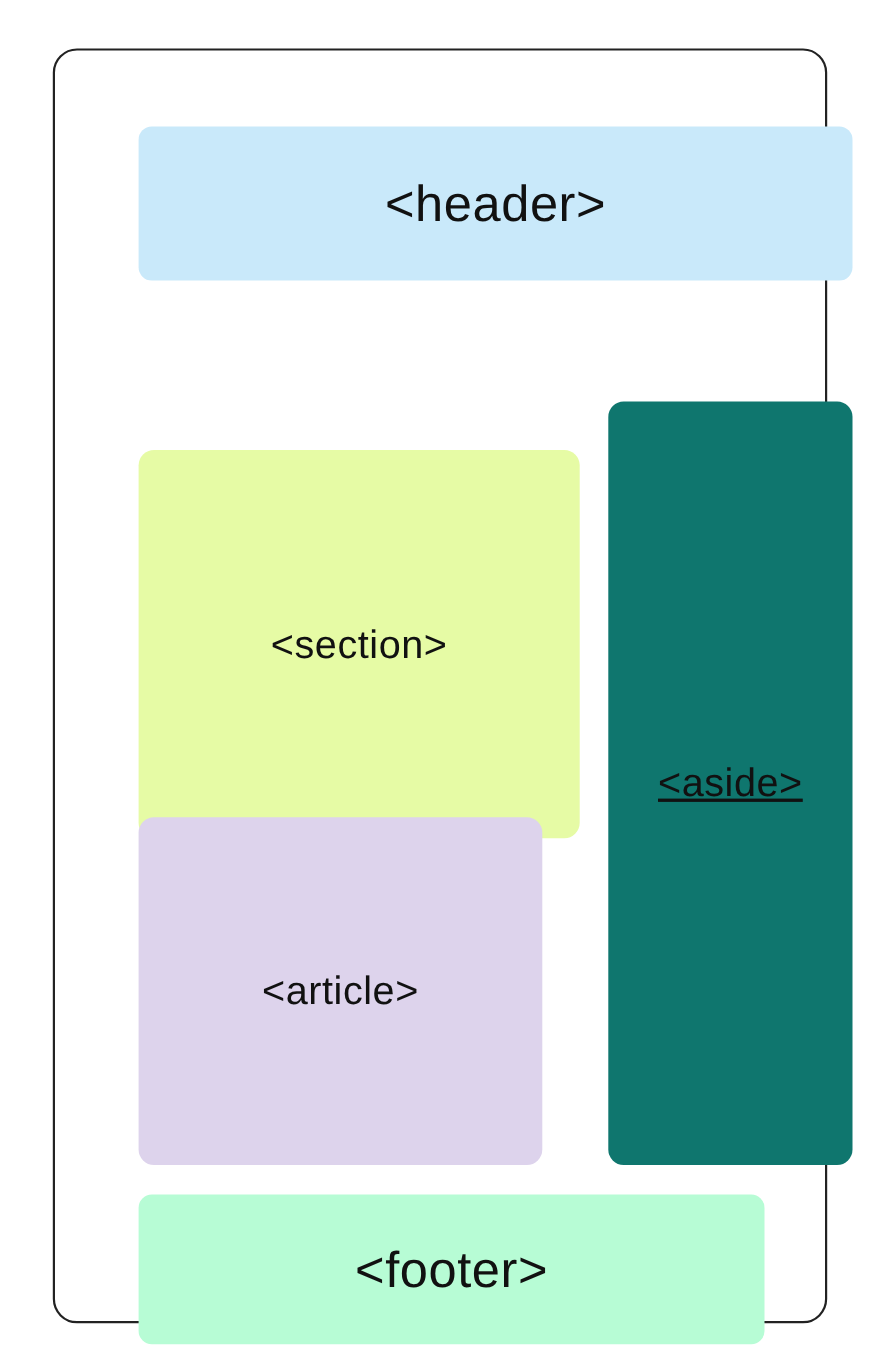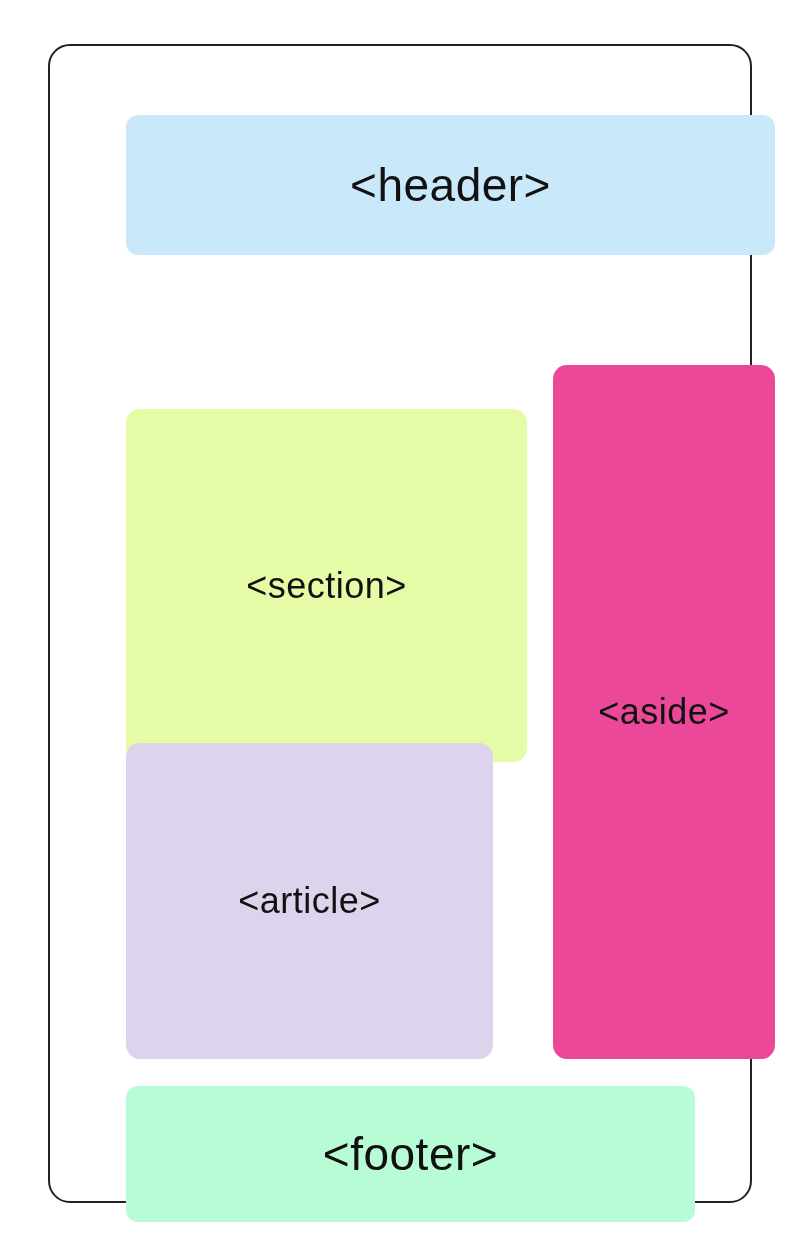--- a/index.html
+++ b/index.html
@@ -84,21 +84,21 @@
 
     <div class="block block-header" style="background: rgb(201, 233, 250);">
       <span>&lt;header&gt;</span>
     </div>
 
 
     <div class="block block-section" style="background: rgb(230, 251, 165);">
       <span>&lt;section&gt;</span>
     </div>
 
-    <div class="block block-aside" style="background: #ec4899;">
+    <div class="block block-aside" style="background: #0f766e; text-decoration: underline;">
       <span>&lt;aside&gt;</span>
     </div>
 
     <div class="block block-article" style="background: rgb(221, 211, 236);">
       <span>&lt;article&gt;</span>
     </div>
 
     <div class="block block-footer" style="background: rgb(183, 252, 213);">
       <span>&lt;footer&gt;</span>
     </div>

